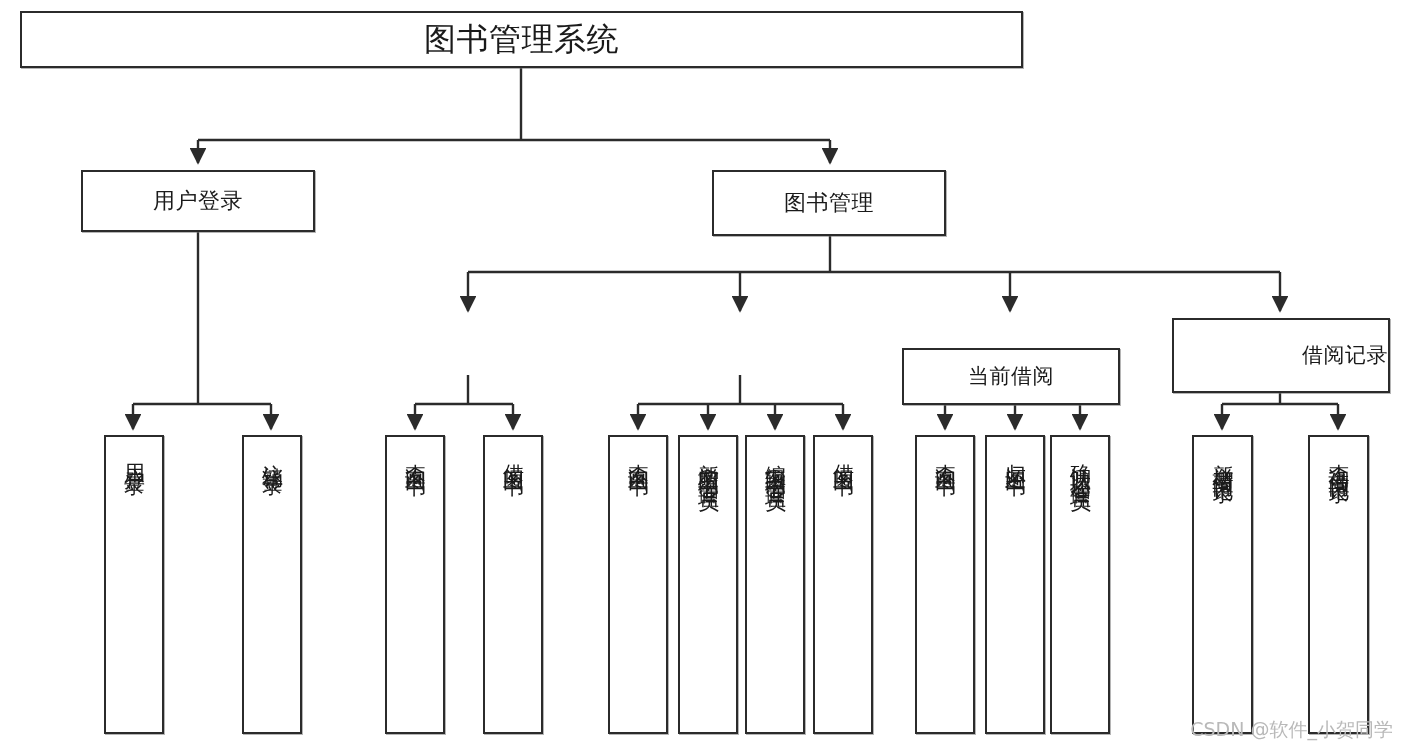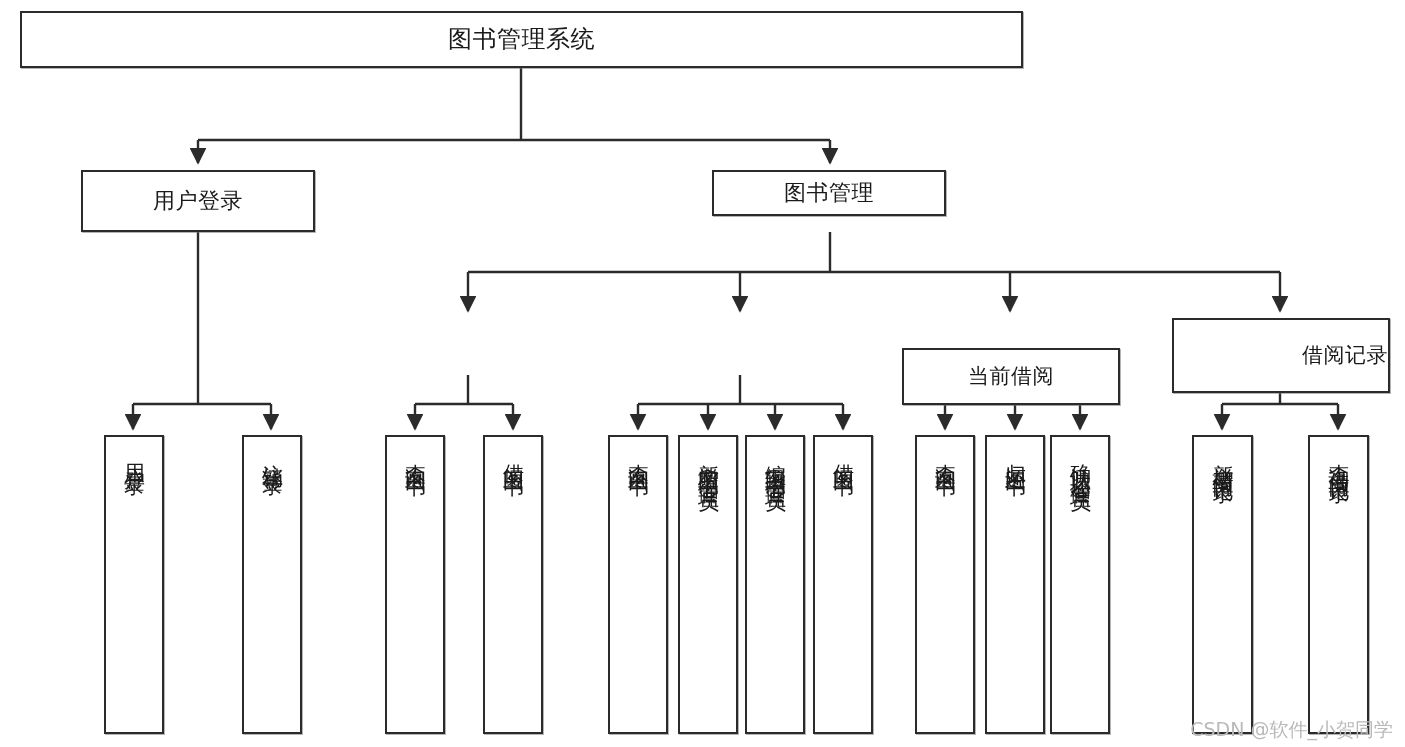--- a/index.html
+++ b/index.html
@@ -37,21 +37,21 @@
     justify-content: center;
     color: #1a1a1a;
     z-index: 2;
   }
   .node .label {
     display: block;
     line-height: 1.18;
     letter-spacing: 0.5px;
     white-space: nowrap;
   }
-  .node.root .label { font-size: 24px; }
+  .node.root .label { font-size: 32px; }
   .node.level2 .label { font-size: 22px; }
   .node.level3 .label { font-size: 21px; }
 
   
   .node.leaf {
     align-items: flex-start;
     justify-content: center;
     padding-top: 10px;
   }
   .node.leaf .label {
@@ -129,21 +129,21 @@
     </g>
   </svg>
 
   <div class="node root" style="left: 20px; top: 11px; width: 1003px; height: 57px;">
     <span class="label">图书管理系统</span>
   </div>
 
   <div class="node level2" style="left: 81px; top: 170px; width: 234px; height: 62px;">
     <span class="label">用户登录</span>
   </div>
-  <div class="node level2" style="left: 712px; top: 170px; width: 234px; height: 46px;">
+  <div class="node level2" style="left: 712px; top: 170px; width: 234px; height: 66px;">
     <span class="label">图书管理</span>
   </div>
 
   <div class="node level3" style="left: 902px; top: 318px; width: 218px; height: 57px; margin-top: 30px;">
     <span class="label">当前借阅</span>
   </div>
   <div class="node level3" style="left: 1172px; top: 318px; width: 218px; height: 75px; justify-content: flex-end;">
     <span class="label">借阅记录</span>
   </div>
 

